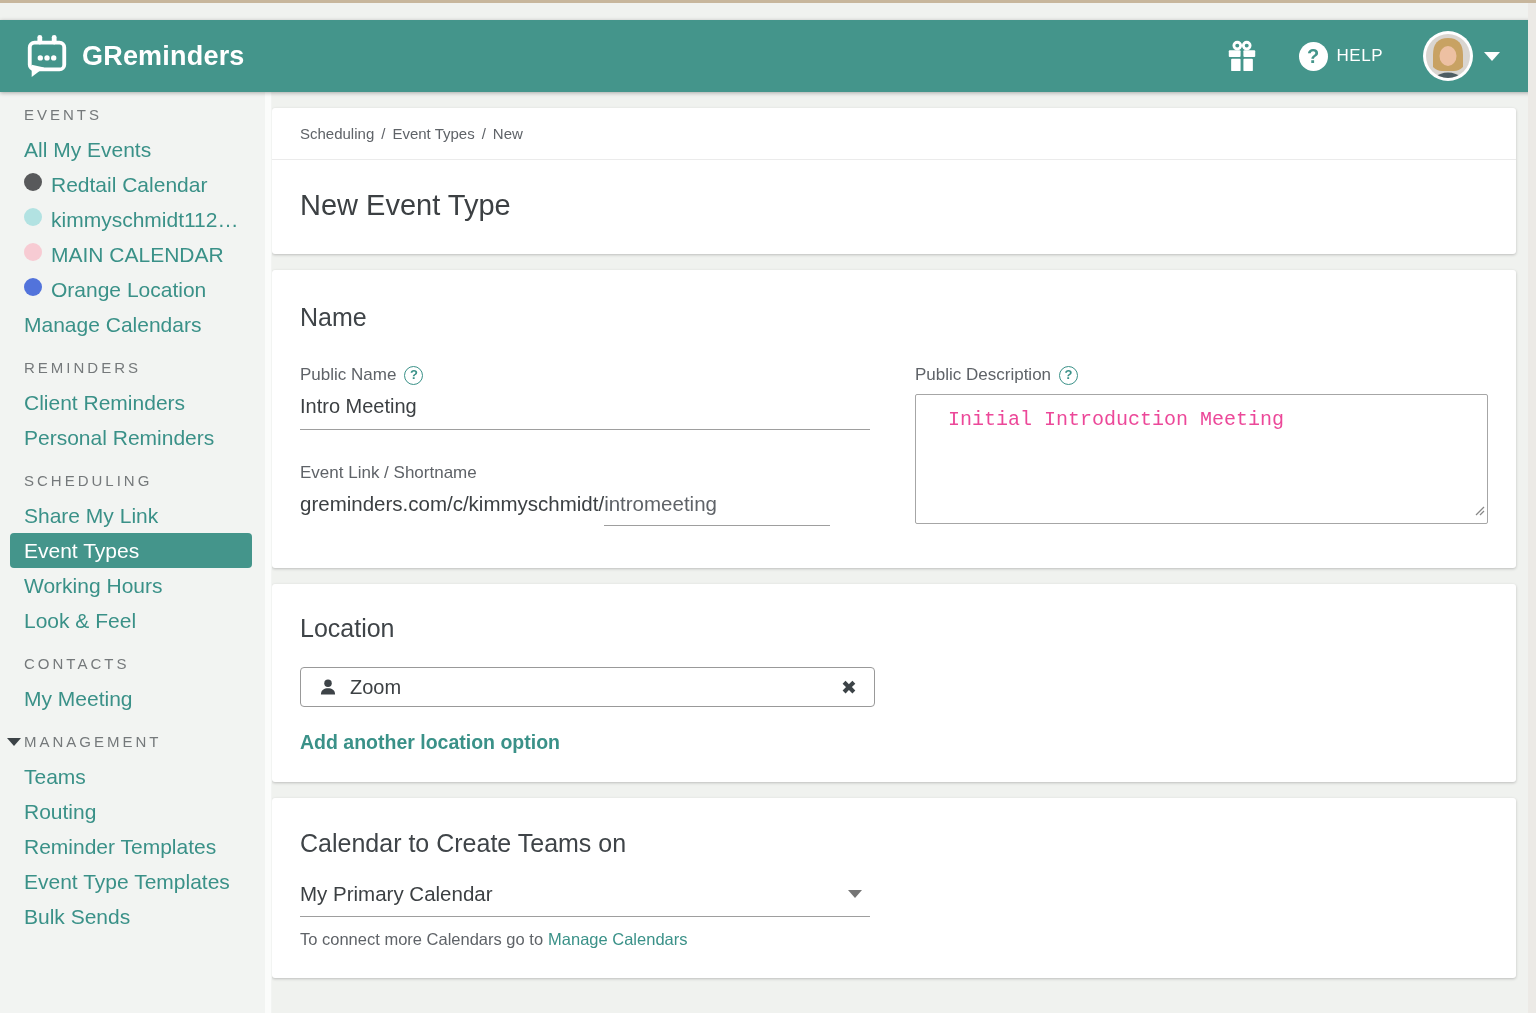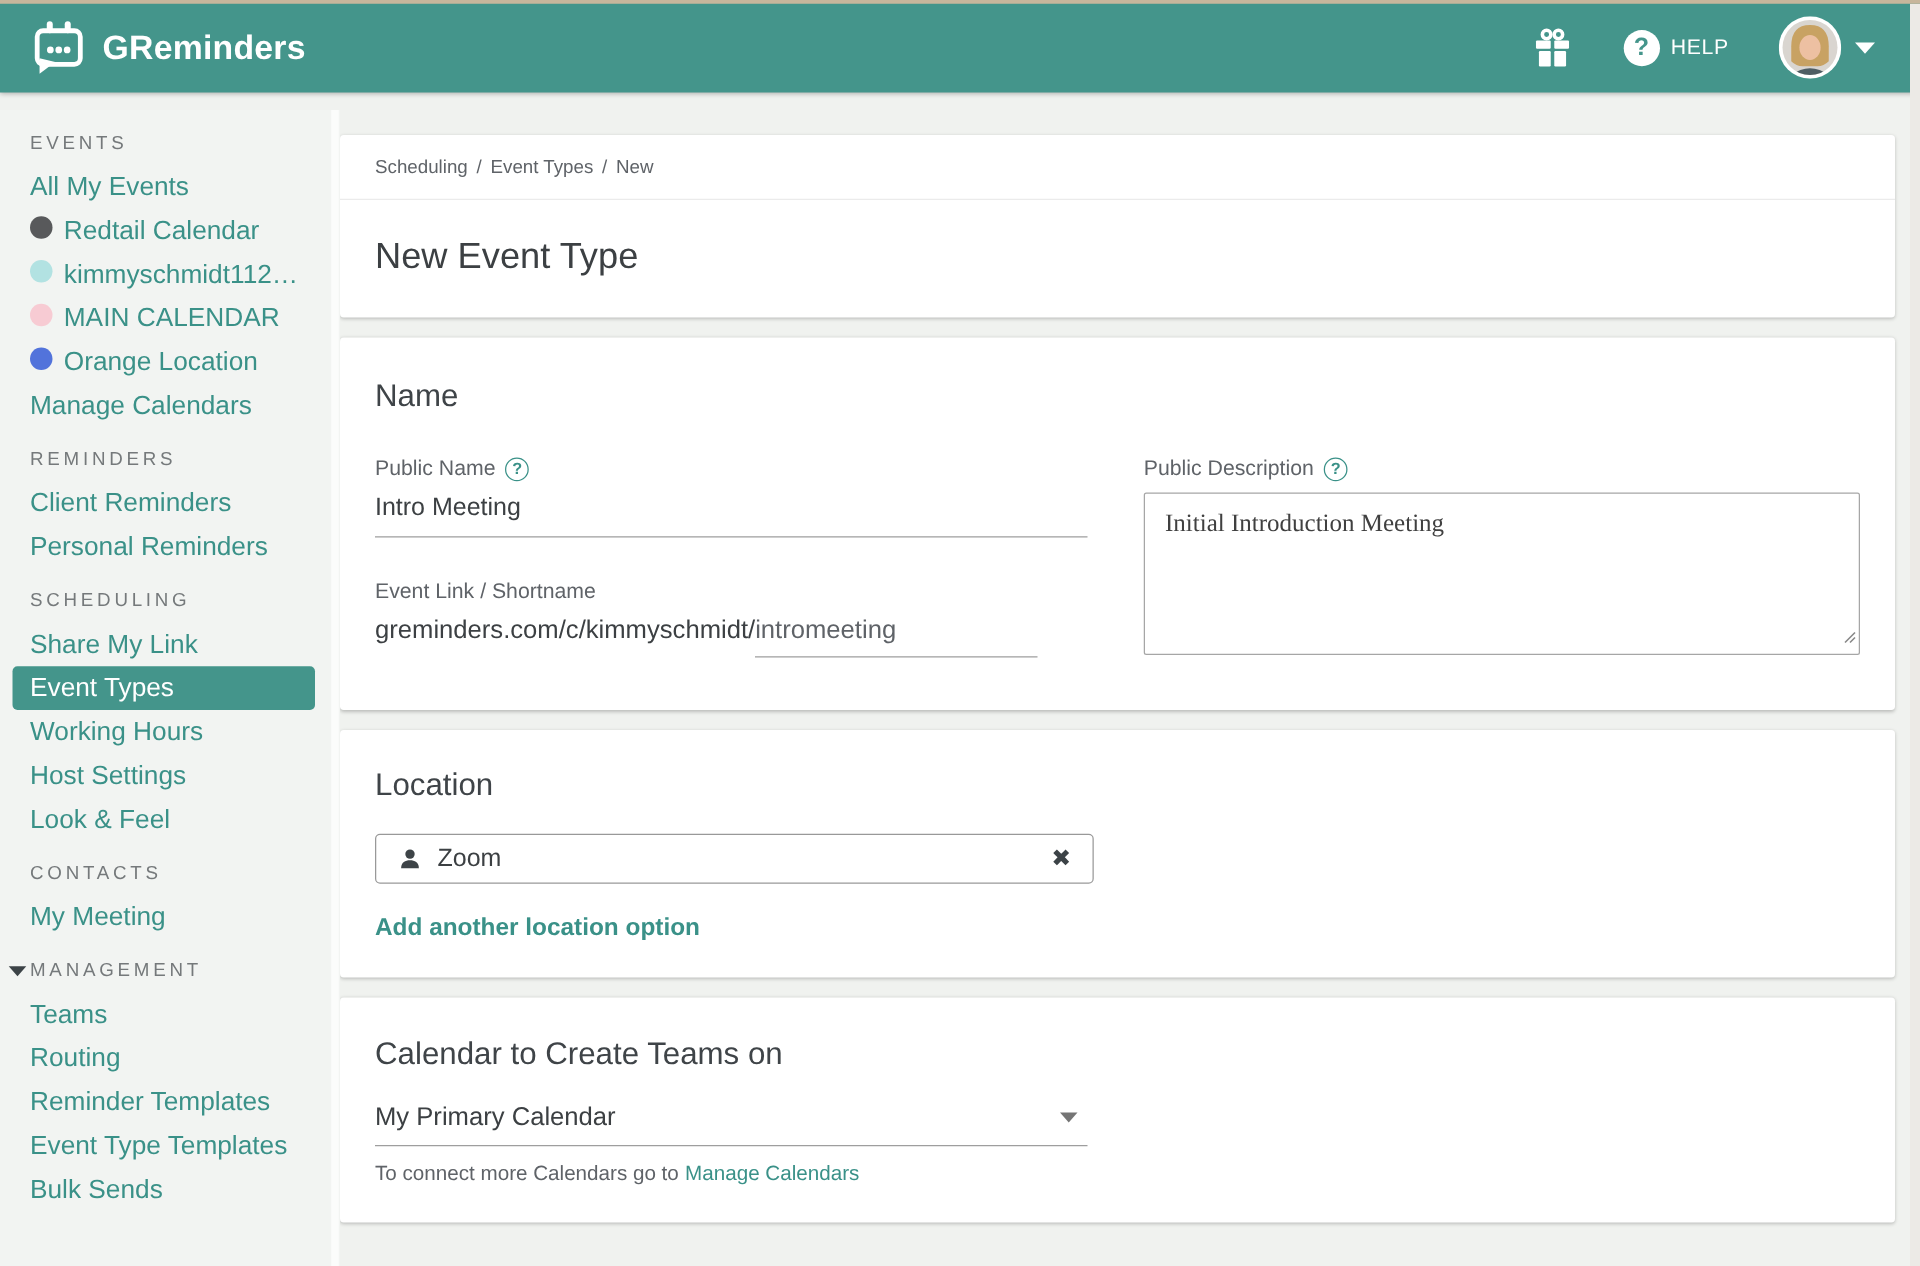--- a/index.html
+++ b/index.html
@@ -10,21 +10,21 @@
     background:#f0f2ef;
     position:relative;
   }
 
   
   .top-edge { position:absolute; top:0; left:0; right:0; height:3px; background:#c7b69c; z-index:60; }
   .scroll-track { position:absolute; top:3px; right:0; bottom:0; width:8px; background:#eceae6; z-index:55; }
 
   
   .header {
-    position:absolute; top:2px; left:0; right:0; height:72px;
+    position:absolute; top:20px; left:0; right:0; height:72px;
     background:#44958b; display:flex; align-items:center;
     box-shadow:0 1px 4px rgba(0,0,0,.3); z-index:40;
   }
   .logo { display:flex; align-items:center; margin-left:24px; gap:12px; cursor:pointer; }
   .logo svg { width:46px; height:46px; display:block; }
   .logo-text { color:#fff; font-size:27px; font-weight:bold; letter-spacing:.2px; }
   .header-right { margin-left:auto; display:flex; align-items:center; margin-right:36px; gap:40px; }
   .gift-btn svg { width:34px; height:34px; display:block; cursor:pointer; }
   .help-btn { display:flex; align-items:center; gap:9px; cursor:pointer; }
   .help-circle { width:29px; height:29px; border-radius:50%; background:#fff; color:#44958b;
@@ -64,21 +64,21 @@
   .field-label { font-size:17px; color:#5f6368; display:flex; align-items:center; gap:8px; line-height:22px; }
   .help-badge { width:19px; height:19px; border-radius:50%; border:1.5px solid #3a9188; color:#3a9188;
     font-size:13px; font-weight:bold; display:inline-flex; align-items:center; justify-content:center; cursor:pointer; flex:0 0 auto; }
   .text-input { display:block; width:100%; border:none; border-bottom:1px solid #9e9e9e; background:transparent; outline:none;
     font-family:inherit; font-size:20px; color:#3c4043; padding:9px 0 11px; border-radius:0; }
   .link-field { margin-top:32px; }
   .link-line { margin-top:8px; font-size:20.5px; color:#3c4043; white-space:nowrap; }
   .link-editable { display:inline-block; width:226px; border-bottom:1px solid #9e9e9e; color:#5f6368; padding-bottom:9px; cursor:text; }
   .textarea-wrap { position:relative; margin-top:8px; }
   textarea.desc { display:block; width:100%; height:130px; border:1px solid #a6a6a6; border-radius:2px;
-    font-family:Liberation Serif, serif; font-size:20px; color:#404040; padding:13px 16px; resize:none; outline:none; background:#fff; }
+    font-family:Liberation Mono, monospace; font-size:20px; color:#ec4899; padding:13px 32px; resize:none; outline:none; background:#fff; }
   .resize-grip { position:absolute; right:3px; bottom:4px; pointer-events:none; }
 
   .location-card { padding:27px 28px 28px; }
   .location-row { margin-top:22px; width:575px; border:1px solid #999; border-radius:4px; height:40px;
     display:flex; align-items:center; padding:0 17px; background:#fff; }
   .person-icon svg { width:20px; height:20px; display:block; }
   .location-text { font-size:20px; color:#3c4043; flex:1; margin-left:12px; }
   .close-x { font-size:19px; color:#3c4347; cursor:pointer; }
   .add-link { margin-top:24px; font-size:19.5px; font-weight:bold; color:#3a9188; cursor:pointer; line-height:23px; }
 
@@ -180,23 +180,20 @@
   <div class="nav-item">
       <span>Share My Link</span>
     </div>
   <div class="nav-item active">
       <span>Event Types</span>
     </div>
   <div class="nav-item">
       <span>Working Hours</span>
     </div>
   <div class="nav-item">
-      <span>Host Settings</span>
-    </div>
-  <div class="nav-item">
       <span>Look &amp; Feel</span>
     </div>
 
   <div class="section-label">CONTACTS</div>
   <div class="nav-item">
       <span>My Meeting</span>
     </div>
 
   <div class="section-label">
     <span class="mgmt-caret"></span>

